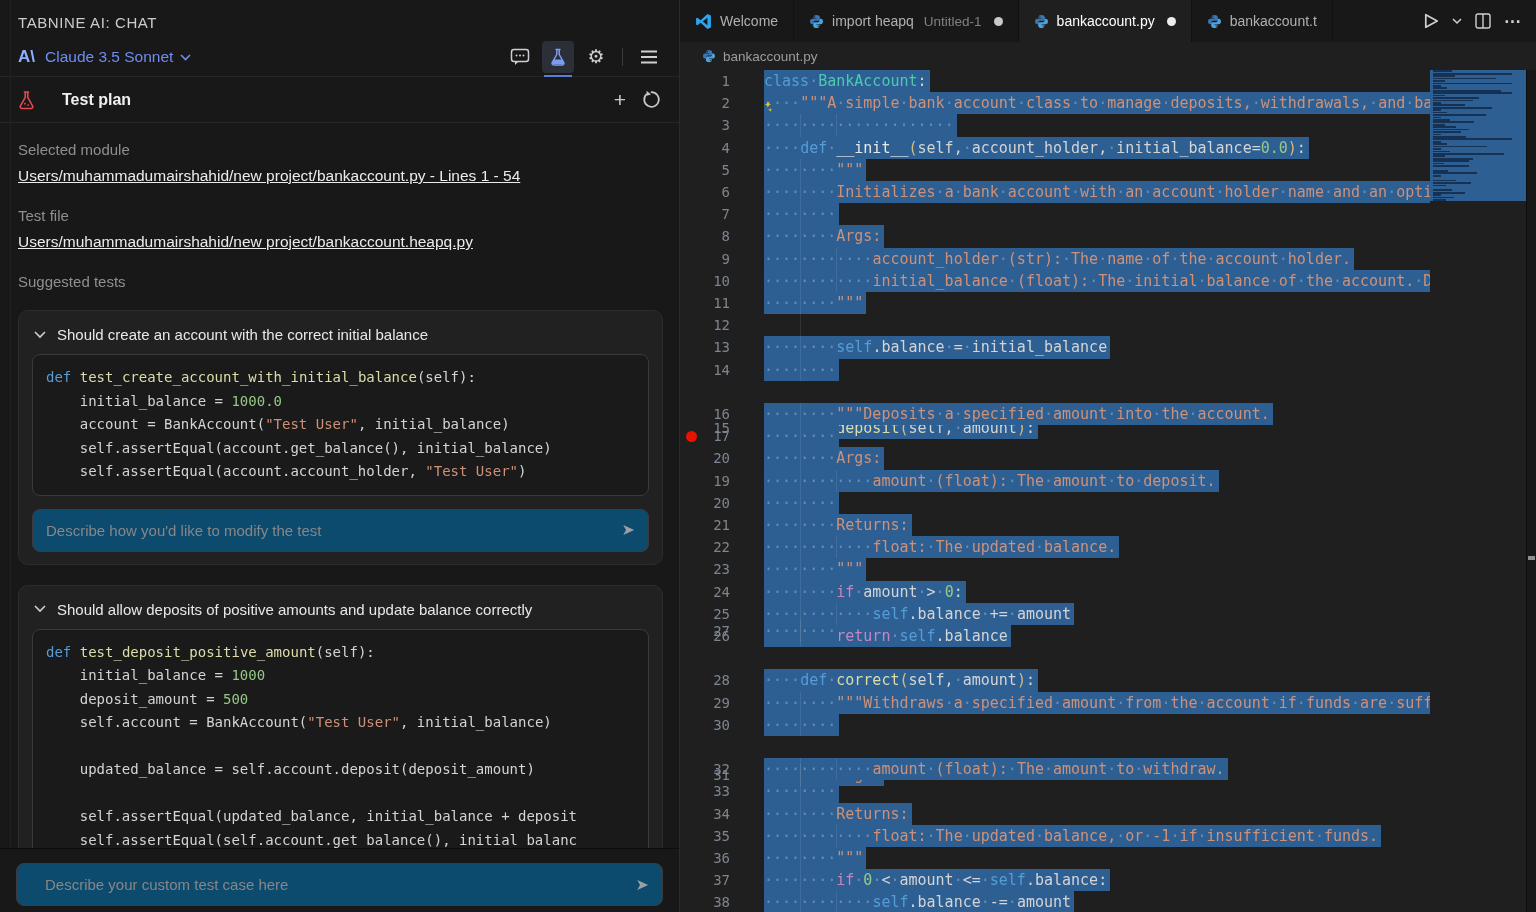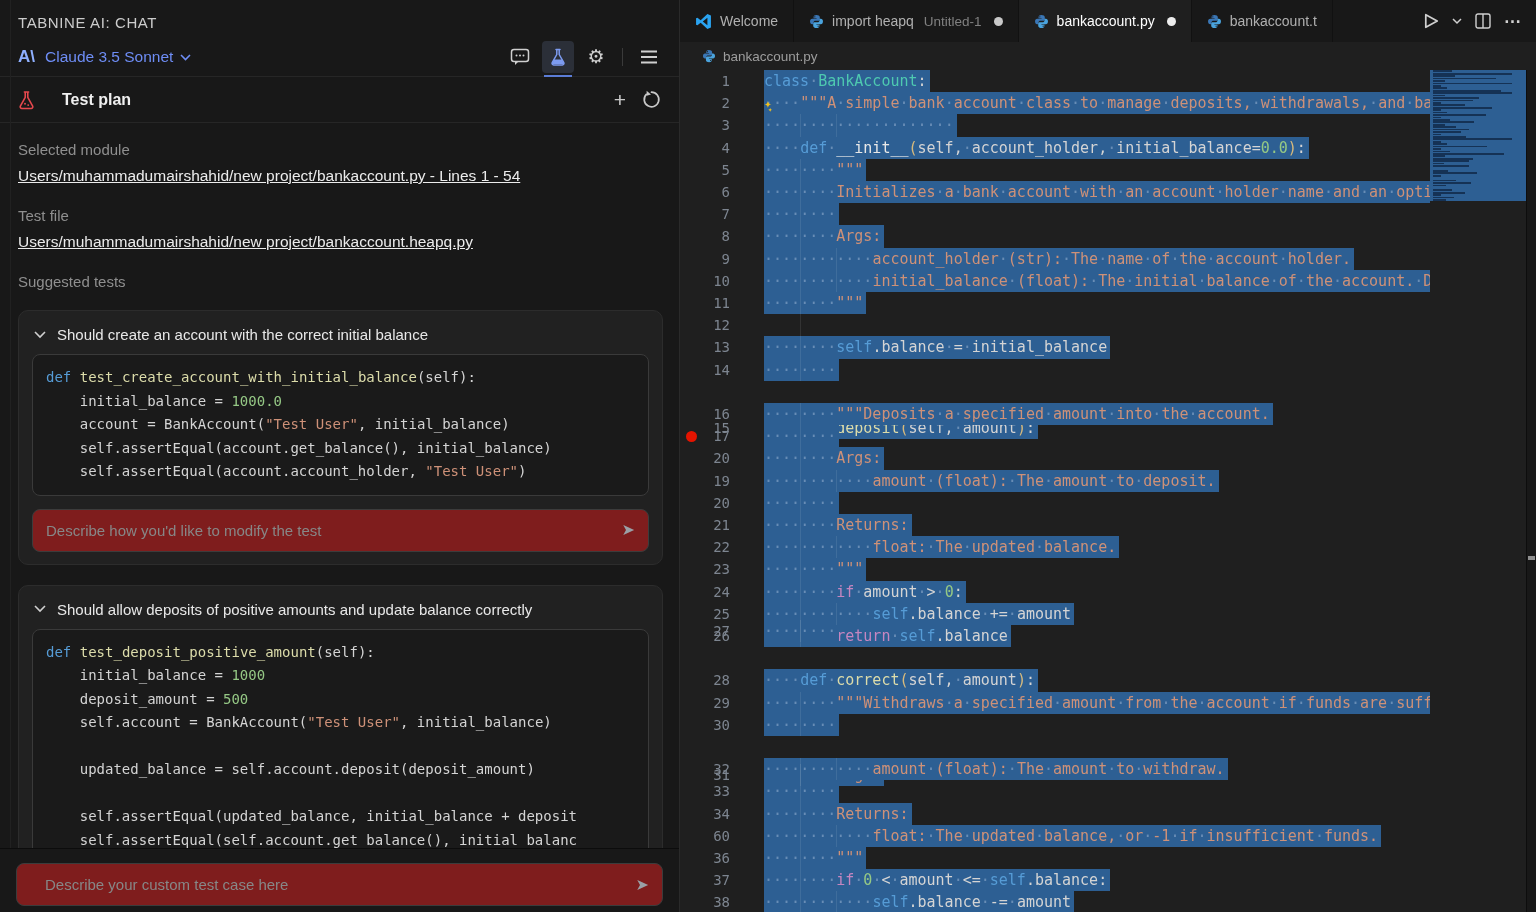--- a/index.html
+++ b/index.html
@@ -29,21 +29,21 @@
   .tp-actions{margin-left:auto;display:flex;align-items:center;gap:16px;color:#c8c8c8;}
   .plus-glyph{font-size:21px;font-weight:400;line-height:1;}
 
   .sb-scroll{position:absolute;left:0;right:0;top:121px;bottom:64px;overflow:hidden;padding:20px 16px 0 18px;}
   .meta-label{font-size:15px;color:#8f8f8f;margin-bottom:9px;}
   .meta-value{font-size:15.5px;color:#ececec;margin-bottom:22px;text-decoration:underline;}
 
   .card{background:var(--card);border:1px solid #2c2c2c;border-radius:10px;padding:12px 13px;margin-top:20px;}
   .card-h{display:flex;align-items:center;gap:11px;padding:3px 2px 11px;color:#e8e8e8;font-size:15px;cursor:pointer;}
   .card-code{background:#1a1a1a;border:1px solid #3a3a3a;border-radius:8px;padding:11px 13px;font-family:"DejaVu Sans Mono","Liberation Mono",monospace;font-size:14px;line-height:23.5px;color:#d4d4d4;white-space:pre;overflow:hidden;}
-  .inbox{margin-top:13px;height:43px;border:1px solid #3c3c3c;border-radius:8px;display:flex;align-items:center;padding:0 13px;background:#7f1d1d;}
+  .inbox{margin-top:13px;height:43px;border:1px solid #3c3c3c;border-radius:8px;display:flex;align-items:center;padding:0 13px;background:#0c4a6e;}
   .inbox input{flex:1;background:none;border:0;outline:none;color:#dddddd;font-size:15px;font-family:inherit;}
   .inbox input::placeholder{color:#878787;}
   .send{color:#9aa0a6;font-size:16px;margin-left:10px;cursor:pointer;line-height:1;}
 
   .sb-bottom{position:absolute;left:0;right:0;bottom:0;height:64px;background:var(--bg-panel);border-top:1px solid #0c0c0c;padding:10px 16px;}
   .sb-bottom .inbox{margin-top:4px;padding-left:28px;}
 
   
   .tok-kw{color:var(--kw,#569cd6);} .tok-ctl{color:var(--ctl,#c586c0);} .tok-cls{color:var(--cls,#4ec9b0);}
   .tok-fn{color:var(--fn,#dcdcaa);} .tok-str{color:var(--str,#ce9178);} .tok-num{color:var(--num,#95c885);}
@@ -402,21 +402,21 @@
             <span class="ln">33</span>
             <span class="guide" style="left: 120px;"></span>
             <span class="ct"><span class="ws">·</span><span class="ws">·</span><span class="ws">·</span><span class="ws">·</span><span class="ws">·</span><span class="ws">·</span><span class="ws">·</span><span class="ws">·</span></span>
           </div>
           <div class="cl" style="top: 732.6px;">
             <span class="ln">34</span>
             <span class="guide" style="left: 120px;"></span>
             <span class="ct"><span class="ws">·</span><span class="ws">·</span><span class="ws">·</span><span class="ws">·</span><span class="ws">·</span><span class="ws">·</span><span class="ws">·</span><span class="ws">·</span><span class="tok-str">Returns:</span></span>
           </div>
           <div class="cl" style="top: 754.8px;">
-            <span class="ln">60</span>
+            <span class="ln">35</span>
             <span class="guide" style="left: 120px;"></span>
             <span class="guide" style="left: 156px;"></span>
             <span class="ct"><span class="ws">·</span><span class="ws">·</span><span class="ws">·</span><span class="ws">·</span><span class="ws">·</span><span class="ws">·</span><span class="ws">·</span><span class="ws">·</span><span class="ws">·</span><span class="ws">·</span><span class="ws">·</span><span class="ws">·</span><span class="tok-str">float:</span><span class="ws">·</span><span class="tok-str">The</span><span class="ws">·</span><span class="tok-str">updated</span><span class="ws">·</span><span class="tok-str">balance,</span><span class="ws">·</span><span class="tok-str">or</span><span class="ws">·</span><span class="tok-str">-1</span><span class="ws">·</span><span class="tok-str">if</span><span class="ws">·</span><span class="tok-str">insufficient</span><span class="ws">·</span><span class="tok-str">funds.</span></span>
           </div>
           <div class="cl" style="top: 777px;">
             <span class="ln">36</span>
             <span class="guide" style="left: 120px;"></span>
             <span class="ct"><span class="ws">·</span><span class="ws">·</span><span class="ws">·</span><span class="ws">·</span><span class="ws">·</span><span class="ws">·</span><span class="ws">·</span><span class="ws">·</span><span class="tok-str">"""</span></span>
           </div>
           <div class="cl" style="top: 799.2px;">

